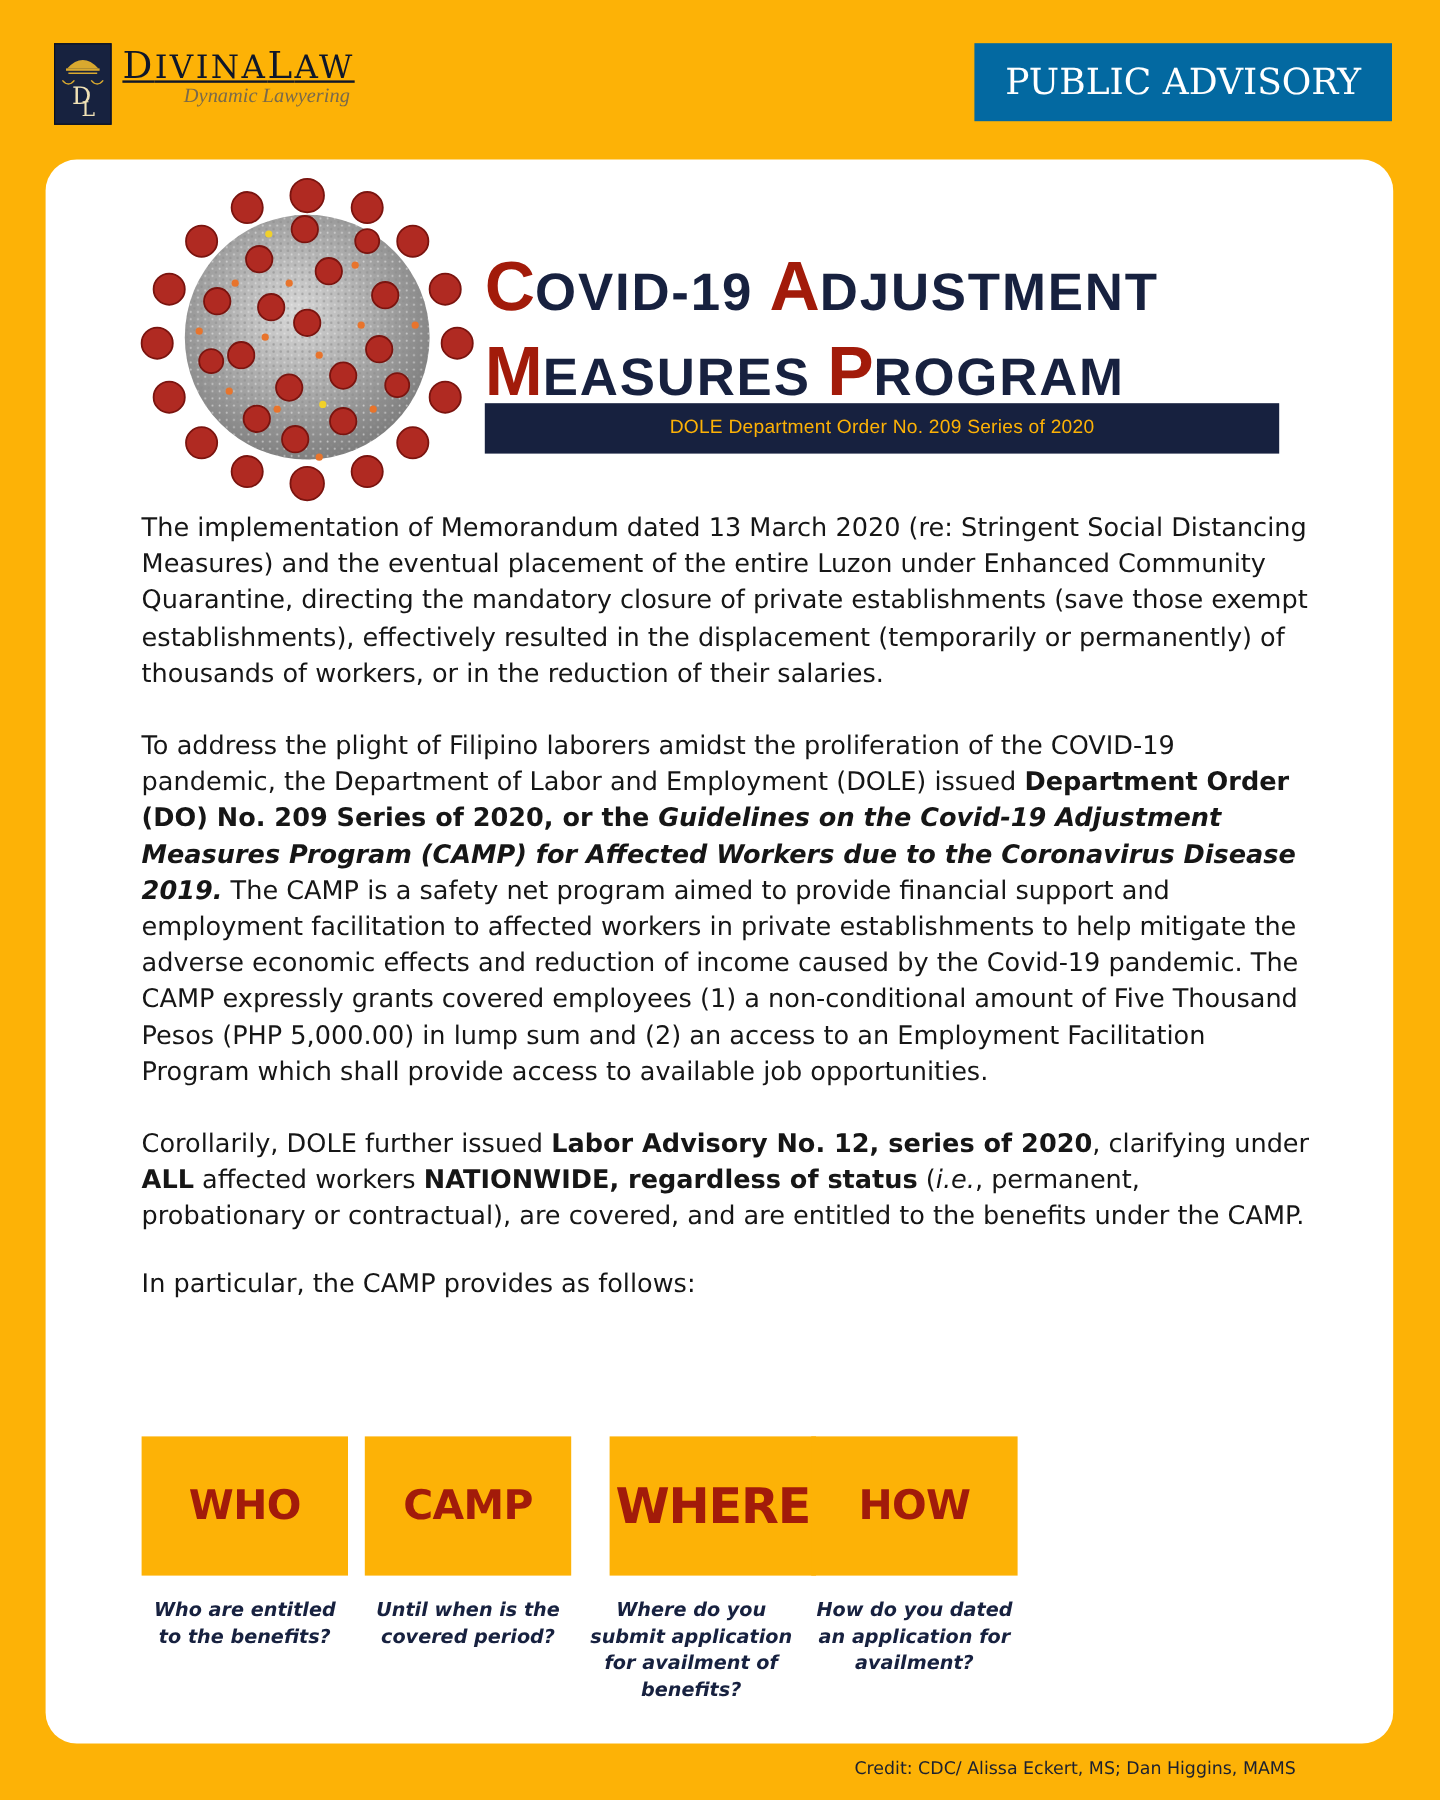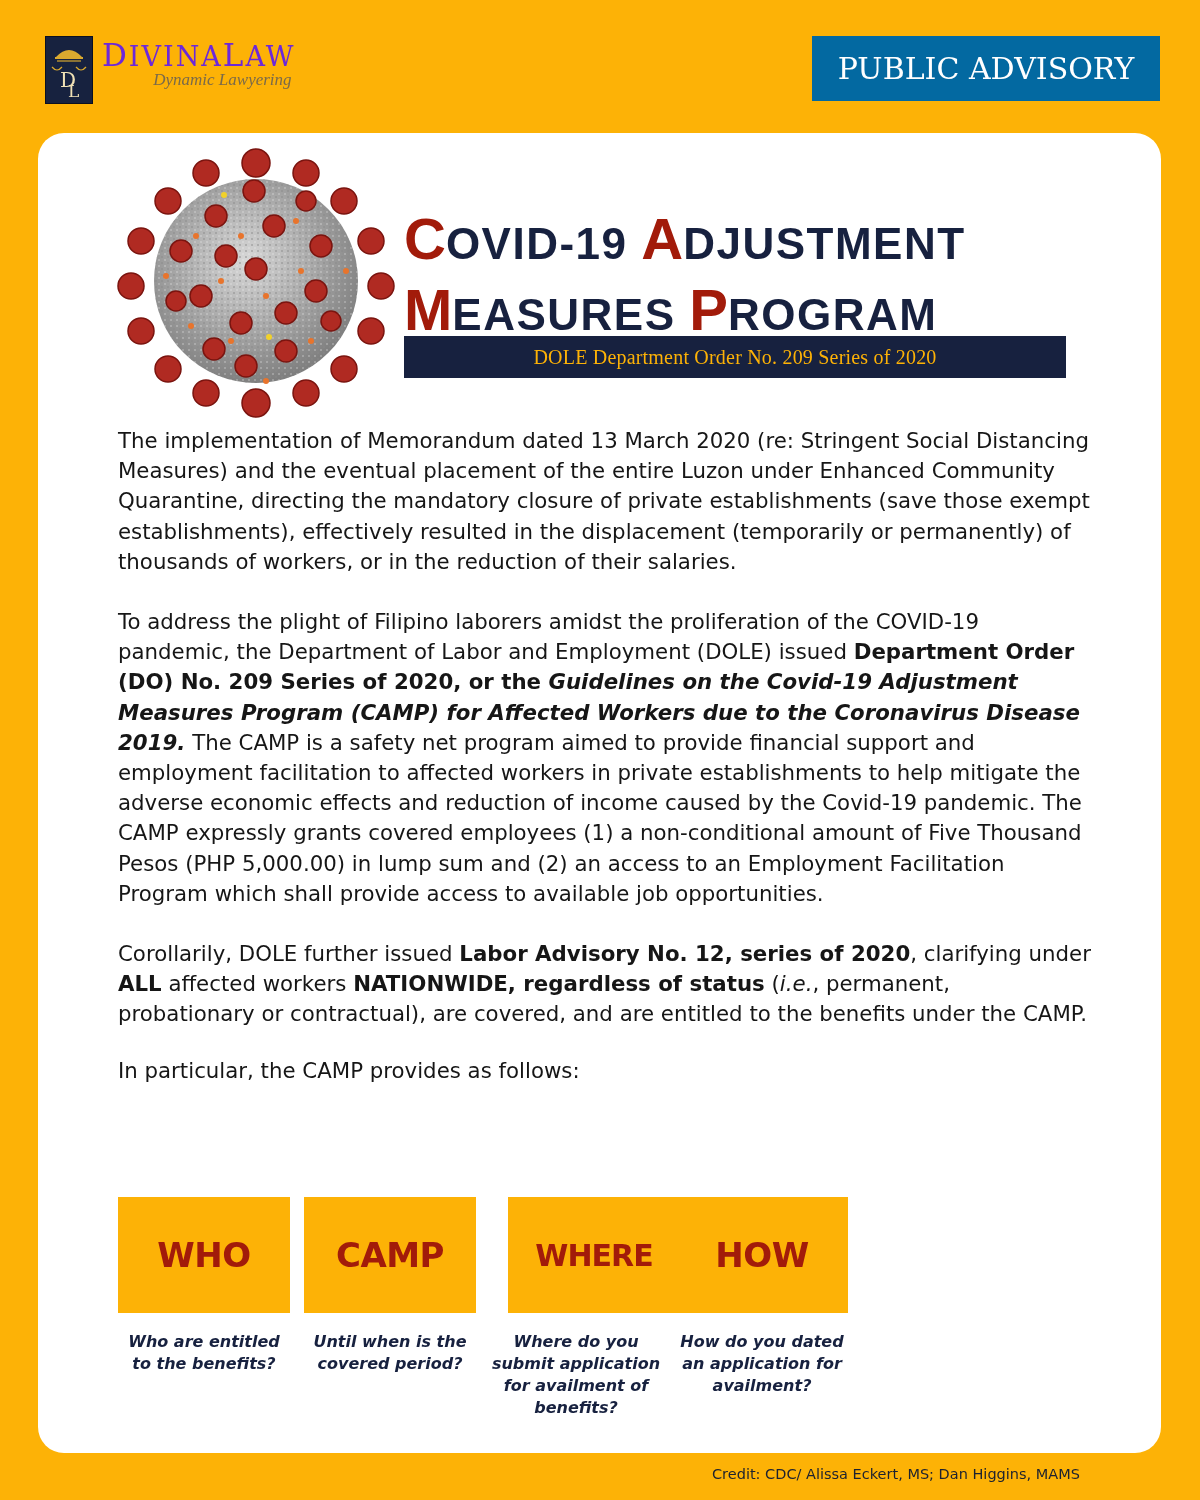--- a/index.html
+++ b/index.html
@@ -19,22 +19,23 @@
     .logo-mark {
       width: 48px; height: 68px; background: #17223f;
       border: 1px solid #0b1020;
       display: flex; align-items: center; justify-content: center;
       position: relative;
     }
     .logo-mark svg { display: block; }
     .logo-text { margin-left: 9px; margin-top: -10px; }
     .logo-name {
       font-family: "DejaVu Serif", serif;
-      font-size: 27px; letter-spacing: 2px; color: #6d28d9;
+      font-size: 27px; letter-spacing: 2px; color: #0f172a;
       line-height: 30px;
+      text-decoration: underline;
     }
     .logo-name .big { font-size: 31px; }
     .logo-tag {
       font-family: Liberation Serif, serif; font-style: italic;
       font-size: 17px; color: #7a6a4a; text-align: right; margin-top: -2px;
       padding-right: 4px;
     }
     .advisory {
       position: absolute; left: 812px; top: 36px;
       width: 348px; height: 65px; background: #0369a1;
@@ -58,22 +59,22 @@
       font-family: "Liberation Sans", sans-serif; font-weight: bold;
       color: #17213f; line-height: 56px;
       text-transform: uppercase;
     }
     .title .line { white-space: nowrap; display: block; }
     .title .cap { color: #A21B0A; font-size: 58px; }
     .title .rest { font-size: 44px; letter-spacing: 1.5px; margin-top: 44px; }
     .subtitle {
       position: absolute; left: 366px; top: 203px;
       width: 662px; height: 42px; background: #17213f;
-      color: #FDB206; font-family: Liberation Serif, serif;
-      font-size: 20px; display: flex; align-items: center; justify-content: center;
+      color: #FDB206; font-family: Liberation Sans, sans-serif;
+      font-size: 16px; display: flex; align-items: center; justify-content: center;
       letter-spacing: 0.2px; white-space: nowrap;
     }
     .body {
       position: absolute; left: 80px; top: 293px; width: 975px;
       font-family: "DejaVu Sans", sans-serif; font-size: 21.3px;
       line-height: 30.2px; color: #161616;
     }
     .body p { margin-bottom: 30px; }
     .body p.tight { margin-bottom: 26px; }
     .body b { font-weight: bold; }
@@ -83,21 +84,21 @@
       position: absolute; left: 80px; top: 1064px;
       display: flex; gap: 14px;
     }
     .box-col { width: 172px; display: flex; flex-direction: column; align-items: center; }
     .box {
       width: 172px; height: 116px; background: #FDB206;
       display: flex; align-items: center; justify-content: center;
       color: #A21B0A; font-family: "DejaVu Sans", sans-serif;
       font-weight: bold; font-size: 34px; letter-spacing: -0.5px;
     }
-    .box.where { font-size: 30px; letter-spacing: -1px; margin-left: 36px; }
+    .box.where { font-size: 41px; letter-spacing: -1px; margin-left: 36px; }
     .box-q {
       margin-top: 18px; width: 172px; text-align: center;
       font-family: "DejaVu Sans", sans-serif; font-style: italic; font-weight: bold;
       font-size: 16px; line-height: 22px; color: #17213f;
     }
     .credit {
       position: absolute; left: 712px; top: 1466px;
       font-family: "DejaVu Sans", sans-serif; font-size: 14.5px; color: #1c2130;
       white-space: nowrap;
     }

